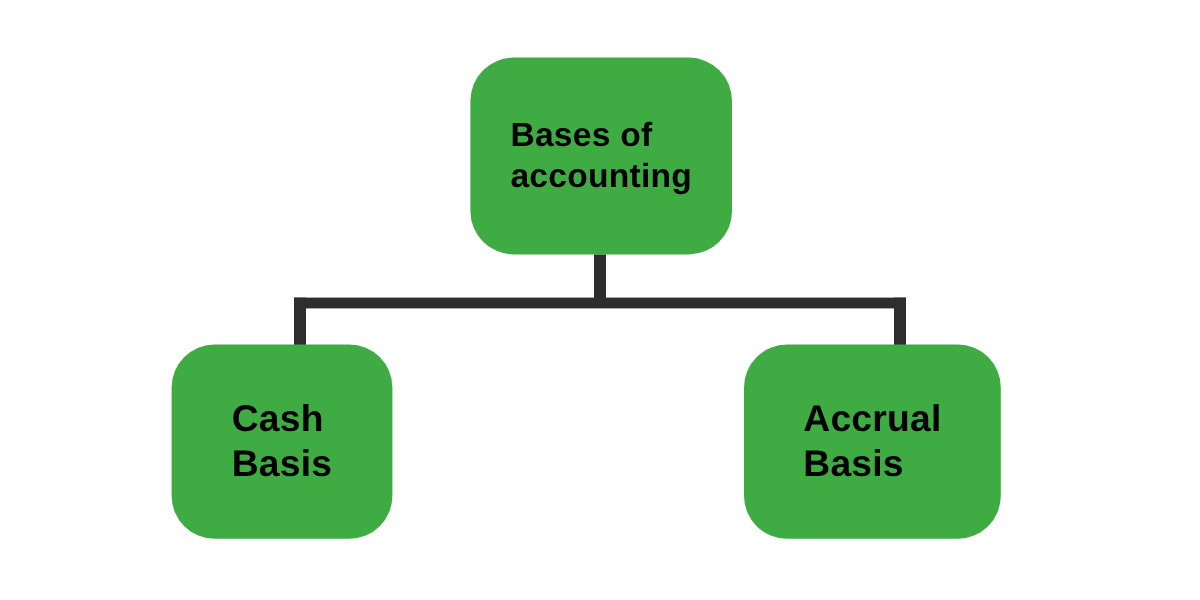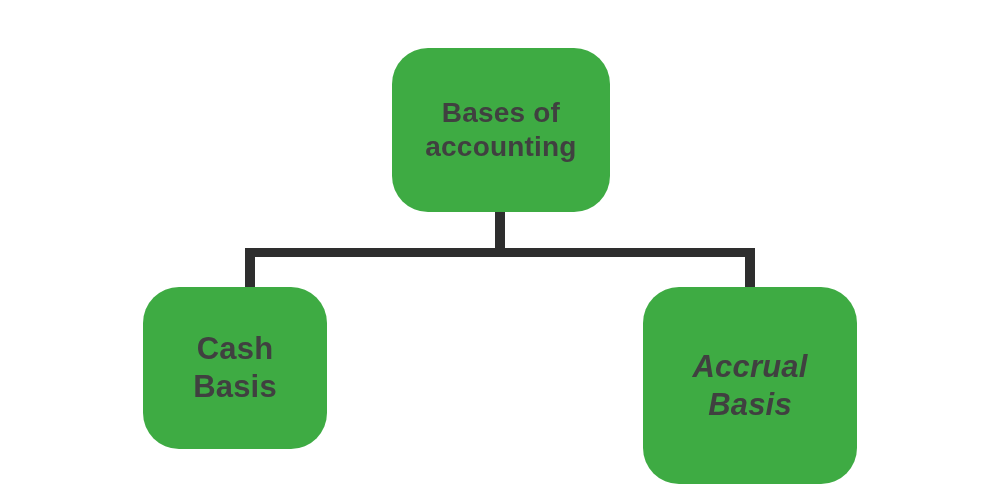--- a/index.html
+++ b/index.html
@@ -17,46 +17,44 @@
   }
   .node {
     position: absolute;
     background: #3eab43;
     border-radius: 36px;
     display: flex;
     align-items: center;
     justify-content: center;
   }
   .node-label {
-    color: #404040;
+    color: #000000;
     font-weight: bold;
-    text-align: center;
     white-space: pre-line;
     line-height: 1.22;
     letter-spacing: 0.2px;
   }
   .node.root {
     left: 392px;
     top: 48px;
     width: 218px;
     height: 164px;
   }
   .node.root .node-label { font-size: 28px; }
   .node.child-left {
     left: 143px;
     top: 287px;
     width: 184px;
     height: 162px;
   }
   .node.child-right {
-    left: 643px;
+    left: 620px;
     top: 287px;
     width: 214px;
-    height: 197px;
-    font-style: italic;
+    height: 162px;
   }
   .node.child-left .node-label,
   .node.child-right .node-label { font-size: 31px; }
 
   .connector {
     position: absolute;
     background: #2e2e2e;
   }
   .connector.stub {
     left: 495px;

